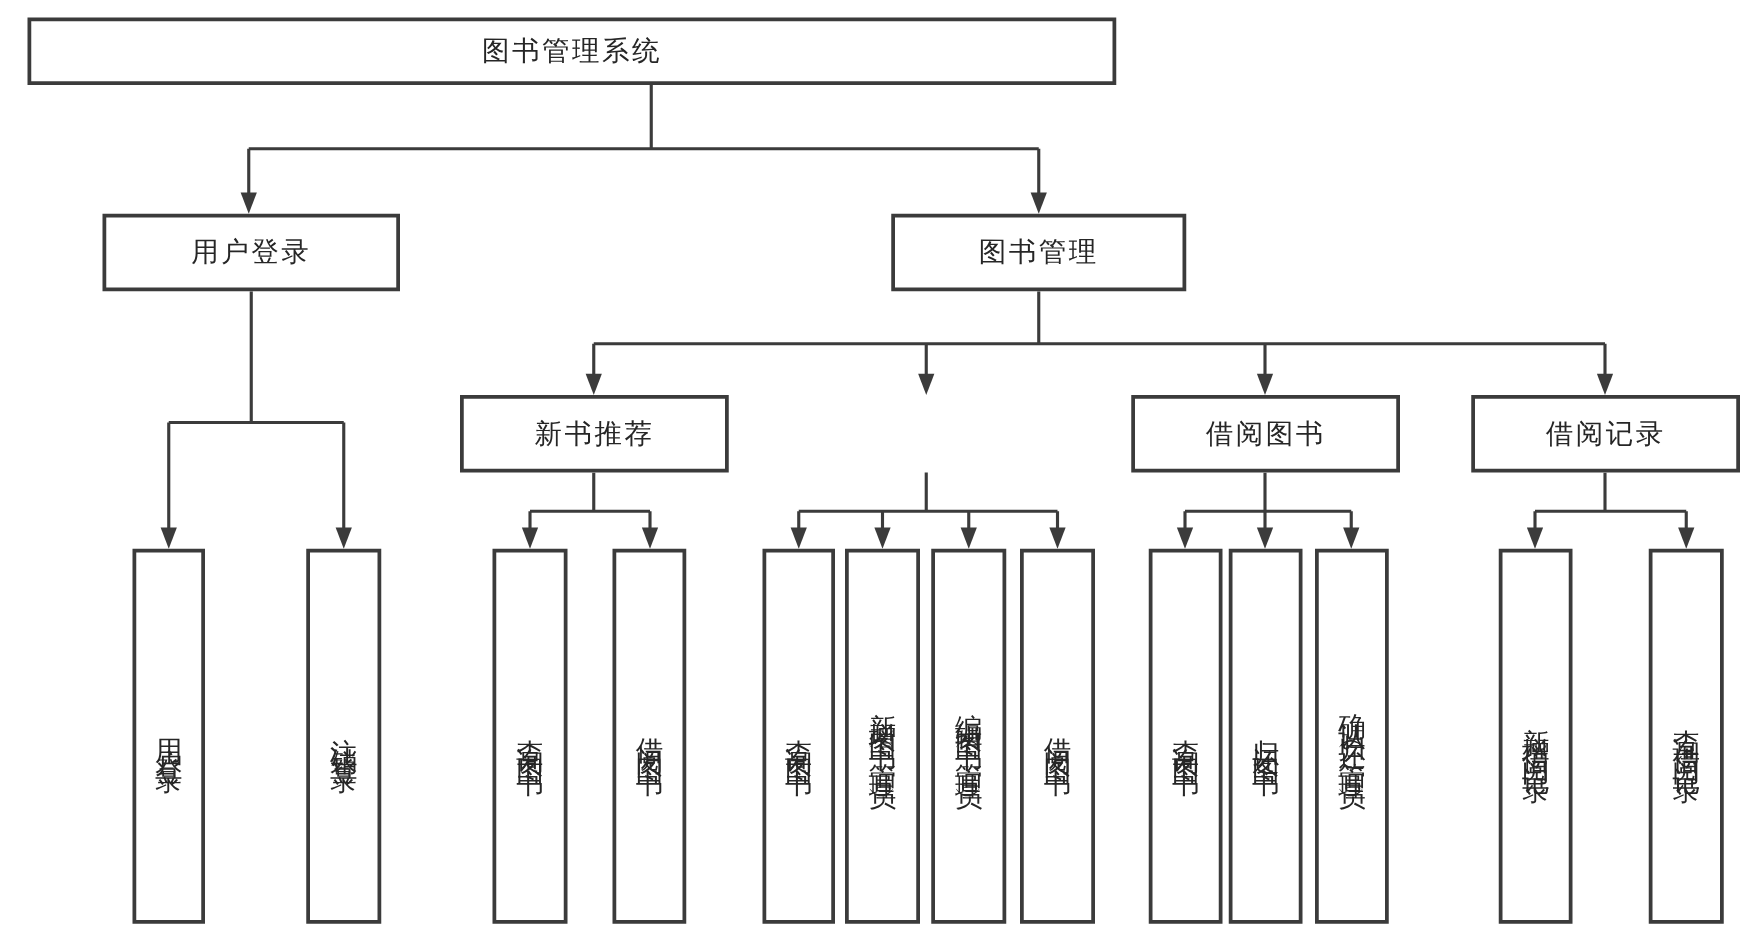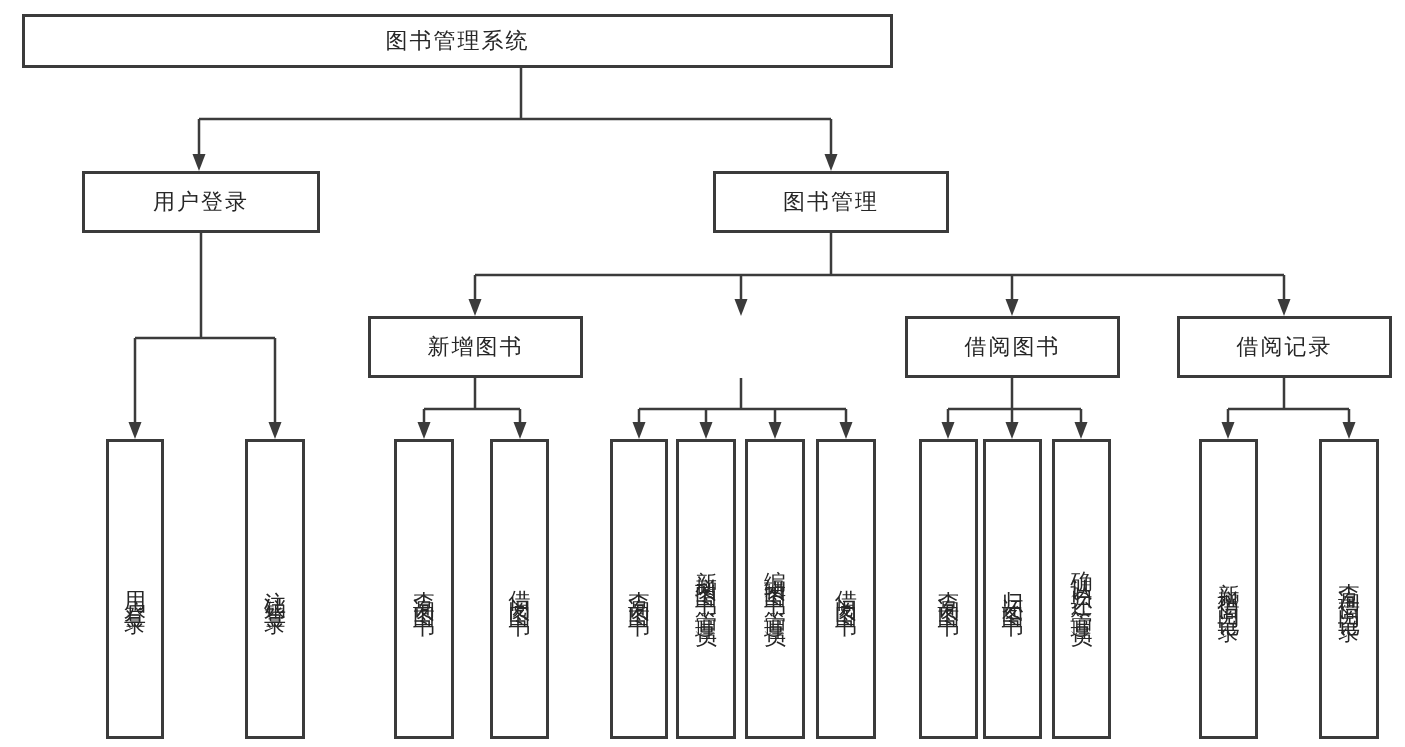--- a/index.html
+++ b/index.html
@@ -101,21 +101,21 @@
       <polygon points="1221.5,422 1234.5,422 1228,439"></polygon>
       <polygon points="1342.5,422 1355.5,422 1349,439"></polygon>
     </g>
   </svg>
 
   <div class="box hbox" style="left:22px; top:14px; width:871px; height:54px;">图书管理系统</div>
 
   <div class="box hbox" style="left:82px; top:171px; width:238px; height:62px;">用户登录</div>
   <div class="box hbox" style="left:713px; top:171px; width:236px; height:62px;">图书管理</div>
 
-  <div class="box hbox" style="left:368px; top:316px; width:215px; height:62px;">新增图书</div>
+  <div class="box hbox" style="left:368px; top:316px; width:215px; height:62px;">新书推荐</div>
   <div class="box hbox" style="left:905px; top:316px; width:215px; height:62px;">借阅图书</div>
   <div class="box hbox" style="left:1177px; top:316px; width:215px; height:62px;">借阅记录</div>
 
   <div class="box vbox" style="left:106px; top:439px; width:58px; height:300px;">用户登录</div>
   <div class="box vbox" style="left:245px; top:439px; width:60px; height:300px;">注销登录</div>
 
   <div class="box vbox" style="left:394px; top:439px; width:60px; height:300px;">查询图书</div>
   <div class="box vbox" style="left:490px; top:439px; width:59px; height:300px;">借阅图书</div>
 
   <div class="box vbox" style="left:610px; top:439px; width:58px; height:300px;">查询图书</div>

